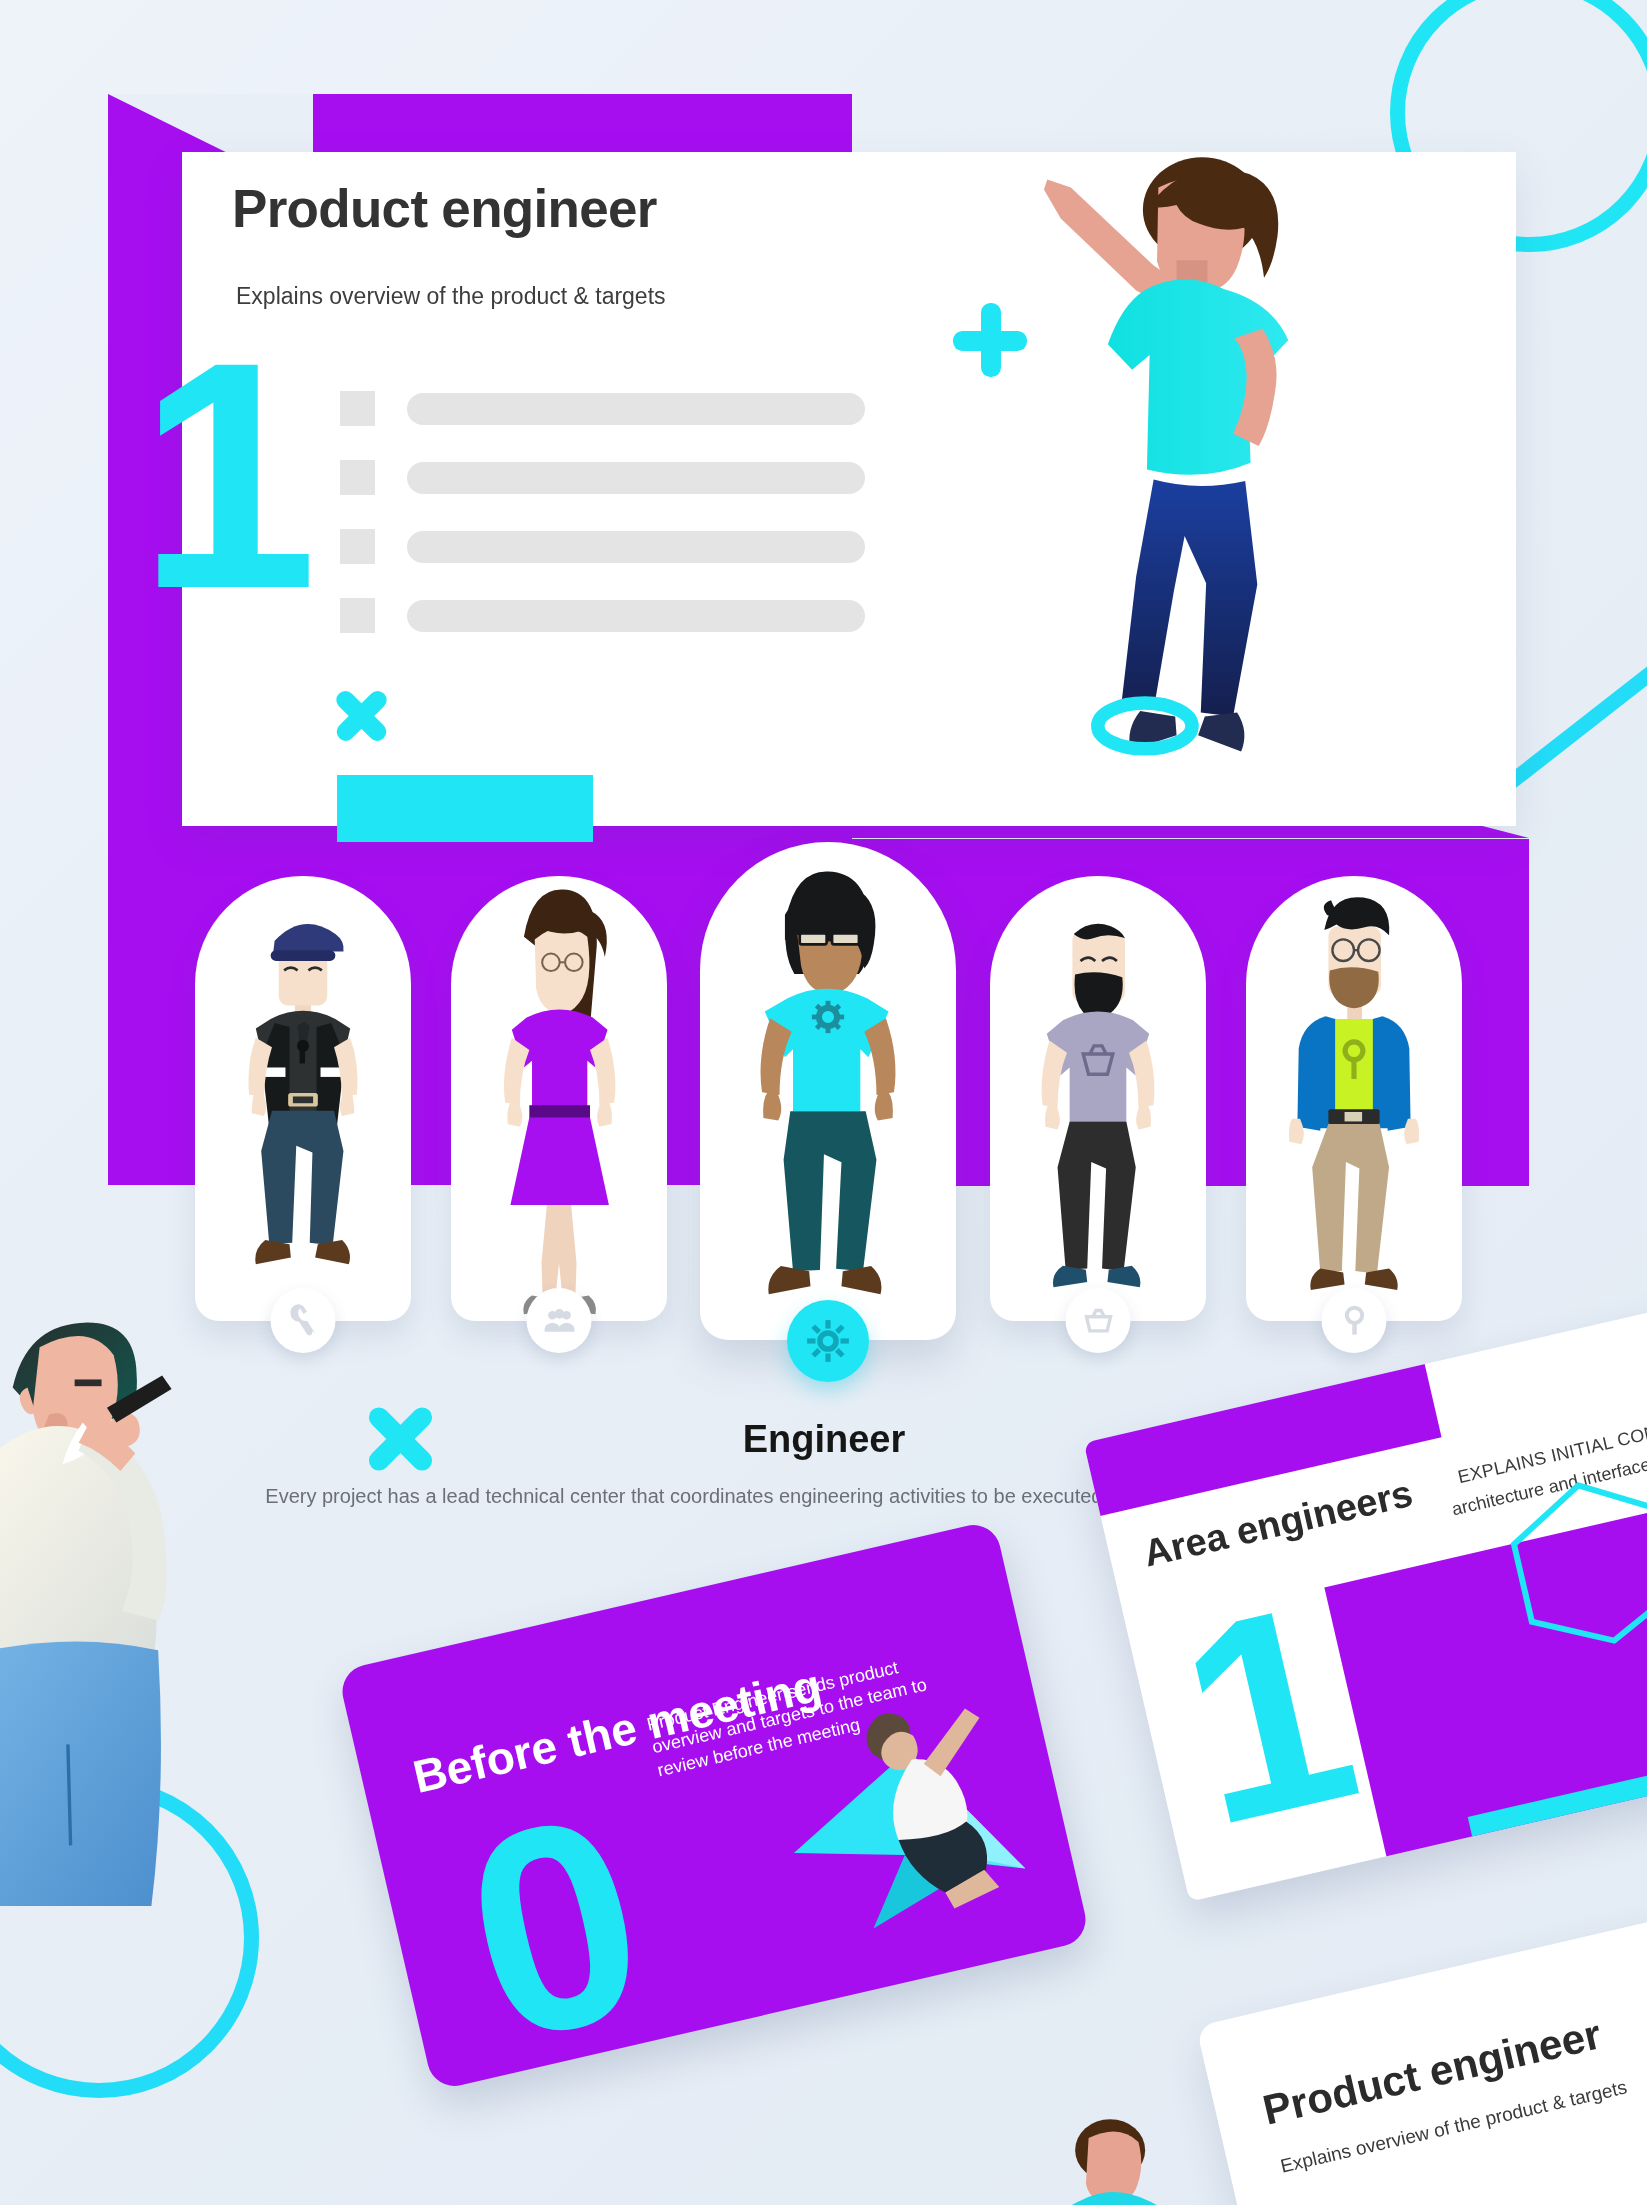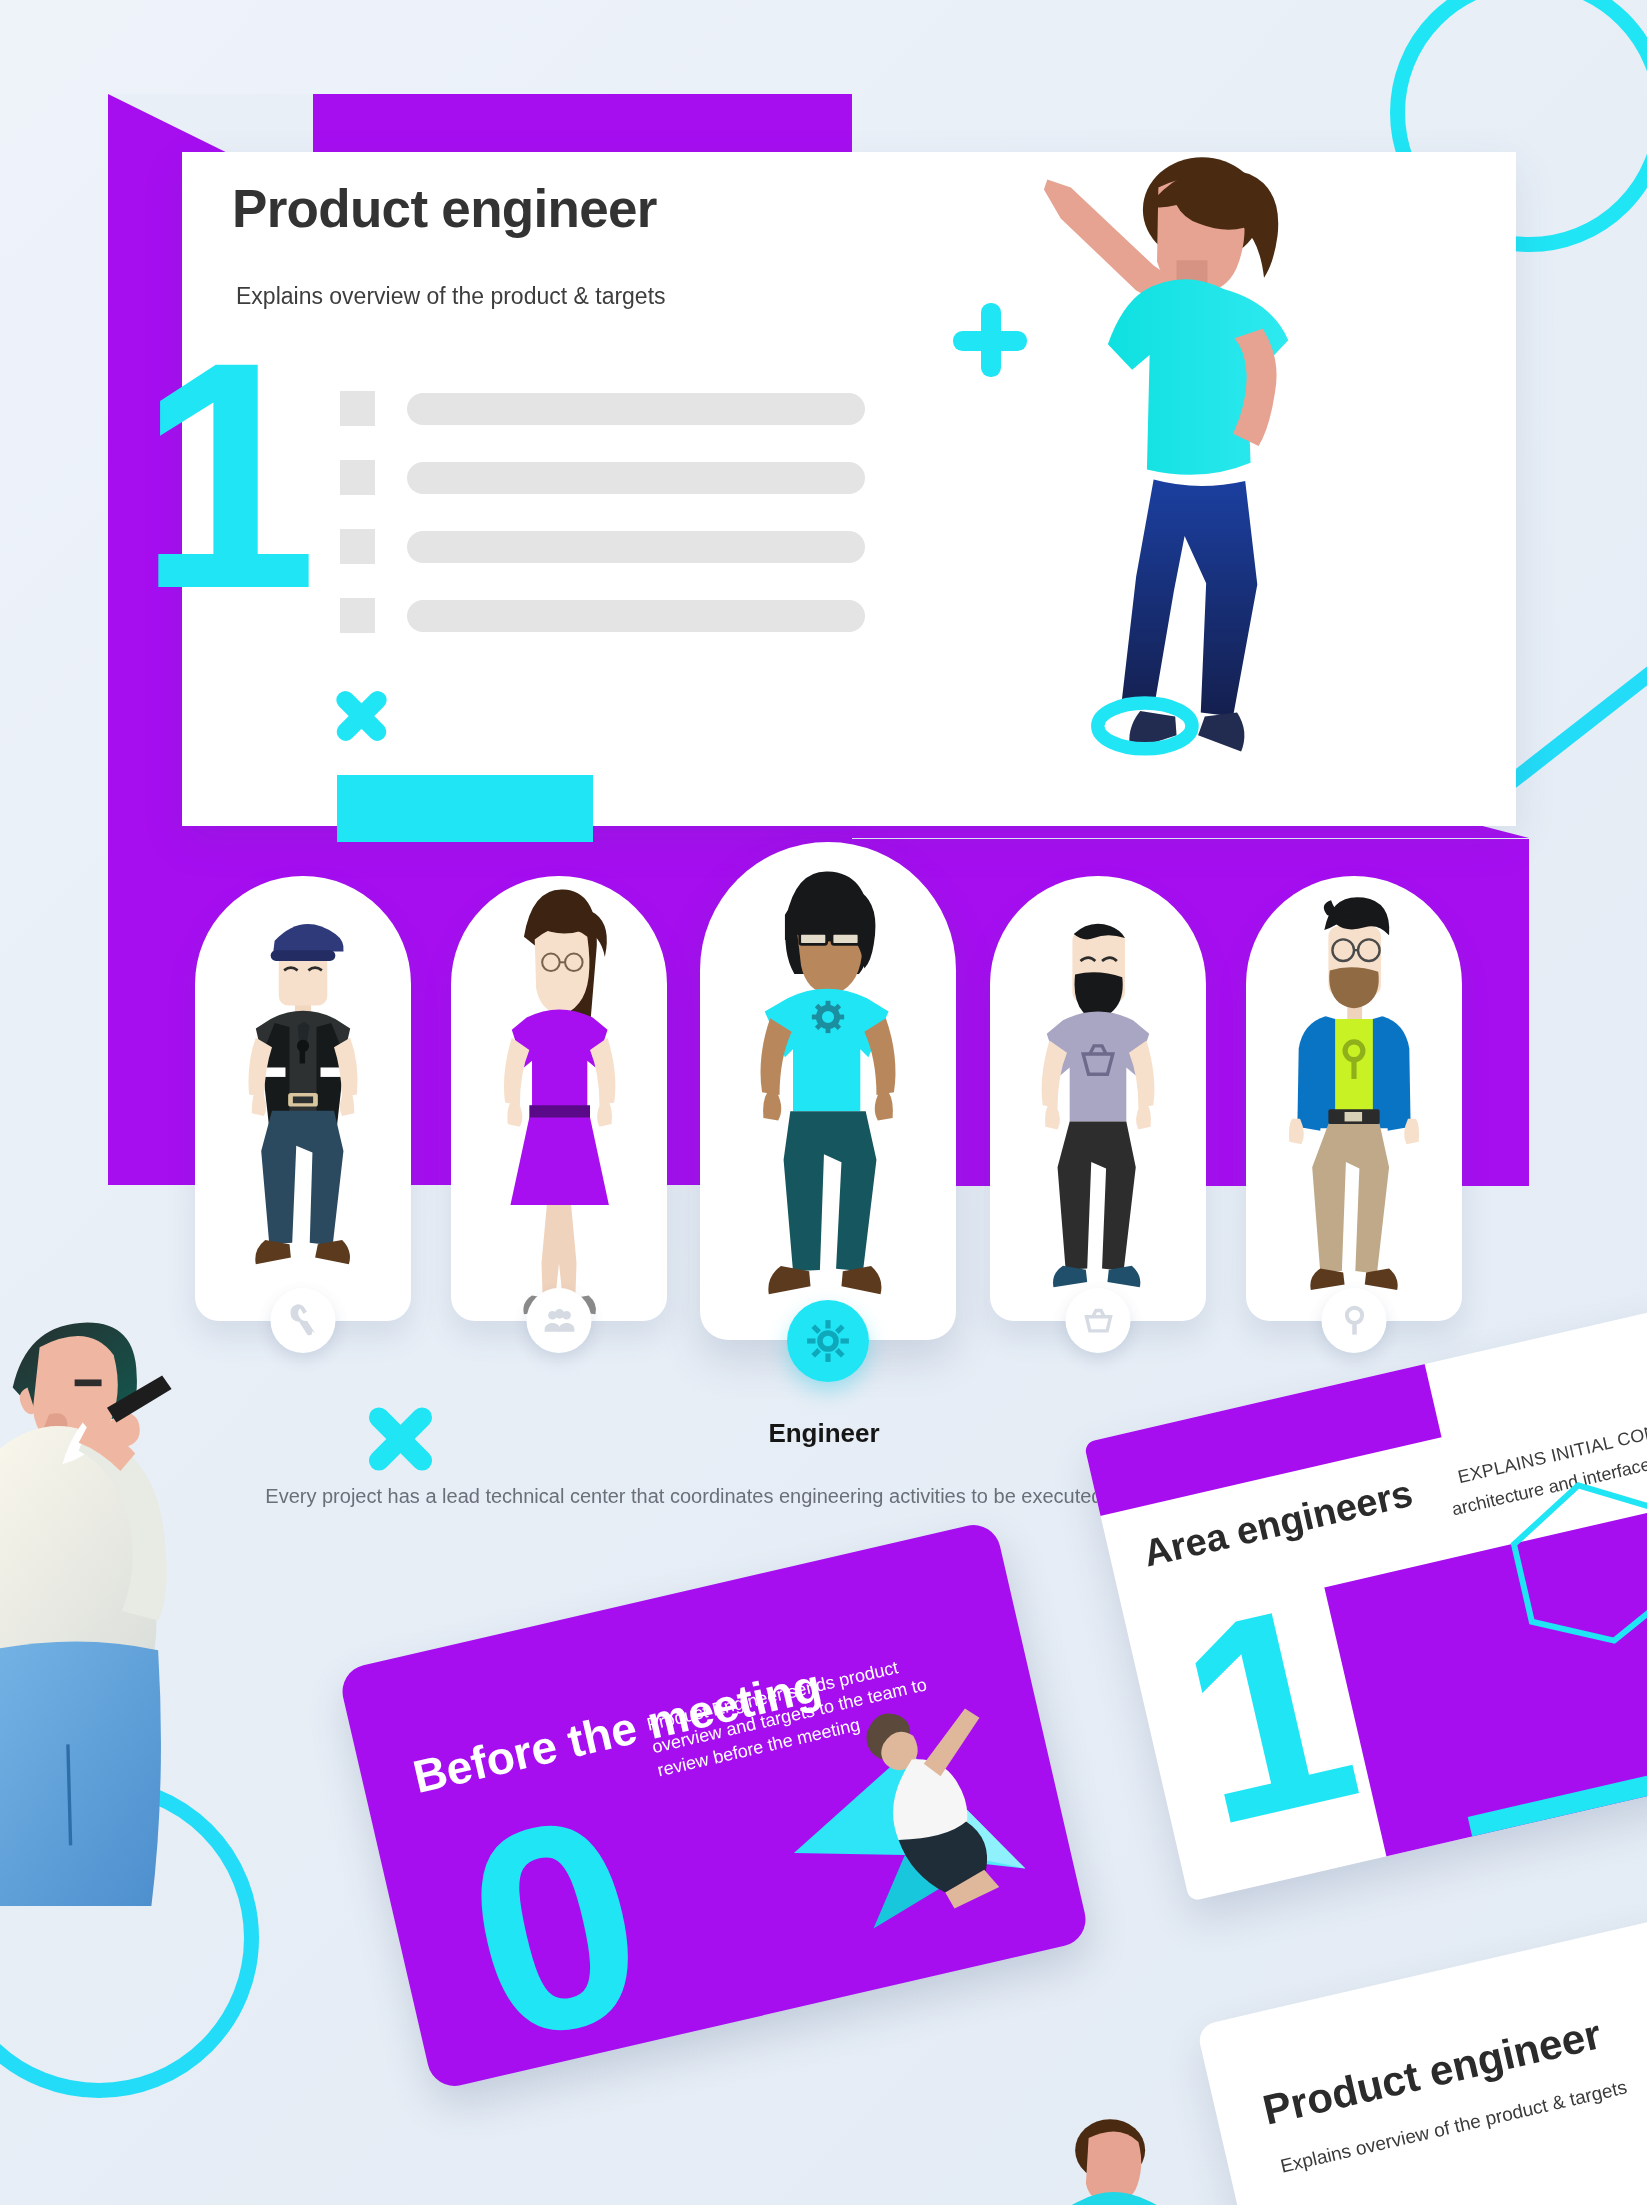--- a/index.html
+++ b/index.html
@@ -82,21 +82,21 @@
     position:absolute;left:50%;bottom:-32px;transform:translateX(-50%);
     width:65px;height:65px;border-radius:50%;background:#fff;
     box-shadow:0 6.7px 16px rgba(60,80,120,.14);
     display:flex;align-items:center;justify-content:center;
   }
   .badge.active{width:82px;height:82px;bottom:-42px;background:#20e5f5;
     box-shadow:0 9.4px 20px rgba(32,200,230,.35);}
 
   
   .eng-title-wrap{position:absolute;left:0;right:0;top:1418px;text-align:center;}
-  .eng-title{position:relative;display:inline-block;font-size:26px;font-weight:700;color:#161616;padding:0 2.7px;}
+  .eng-title{position:relative;display:inline-block;font-size:38px;font-weight:700;color:#161616;padding:0 2.7px;}
   .eng-title::before{content:"";position:absolute;left:-5.4px;right:15px;top:13.5px;bottom:-5.4px;background:#20e5f5;z-index:-1;}
   .eng-desc{position:absolute;left:0;right:0;top:1482px;text-align:center;
     font-size:20px;line-height:1.42;color:#6a6f78;}
 
   
   .tilt-purple{
     position:absolute;left:377px;top:1590px;width:674px;height:431px;
     background:#a60ef0;border-radius:27px;transform:rotate(-13deg);
     box-shadow:0 19px 40px rgba(60,80,120,.20);overflow:hidden;
   }

